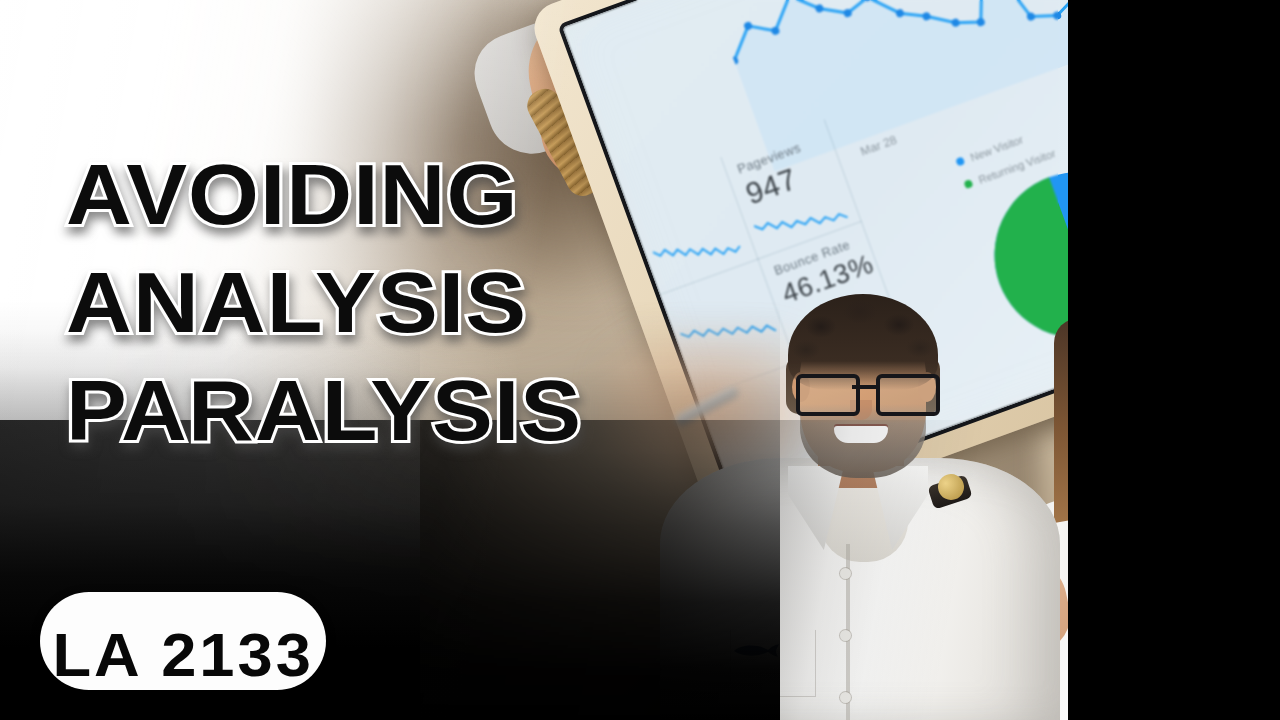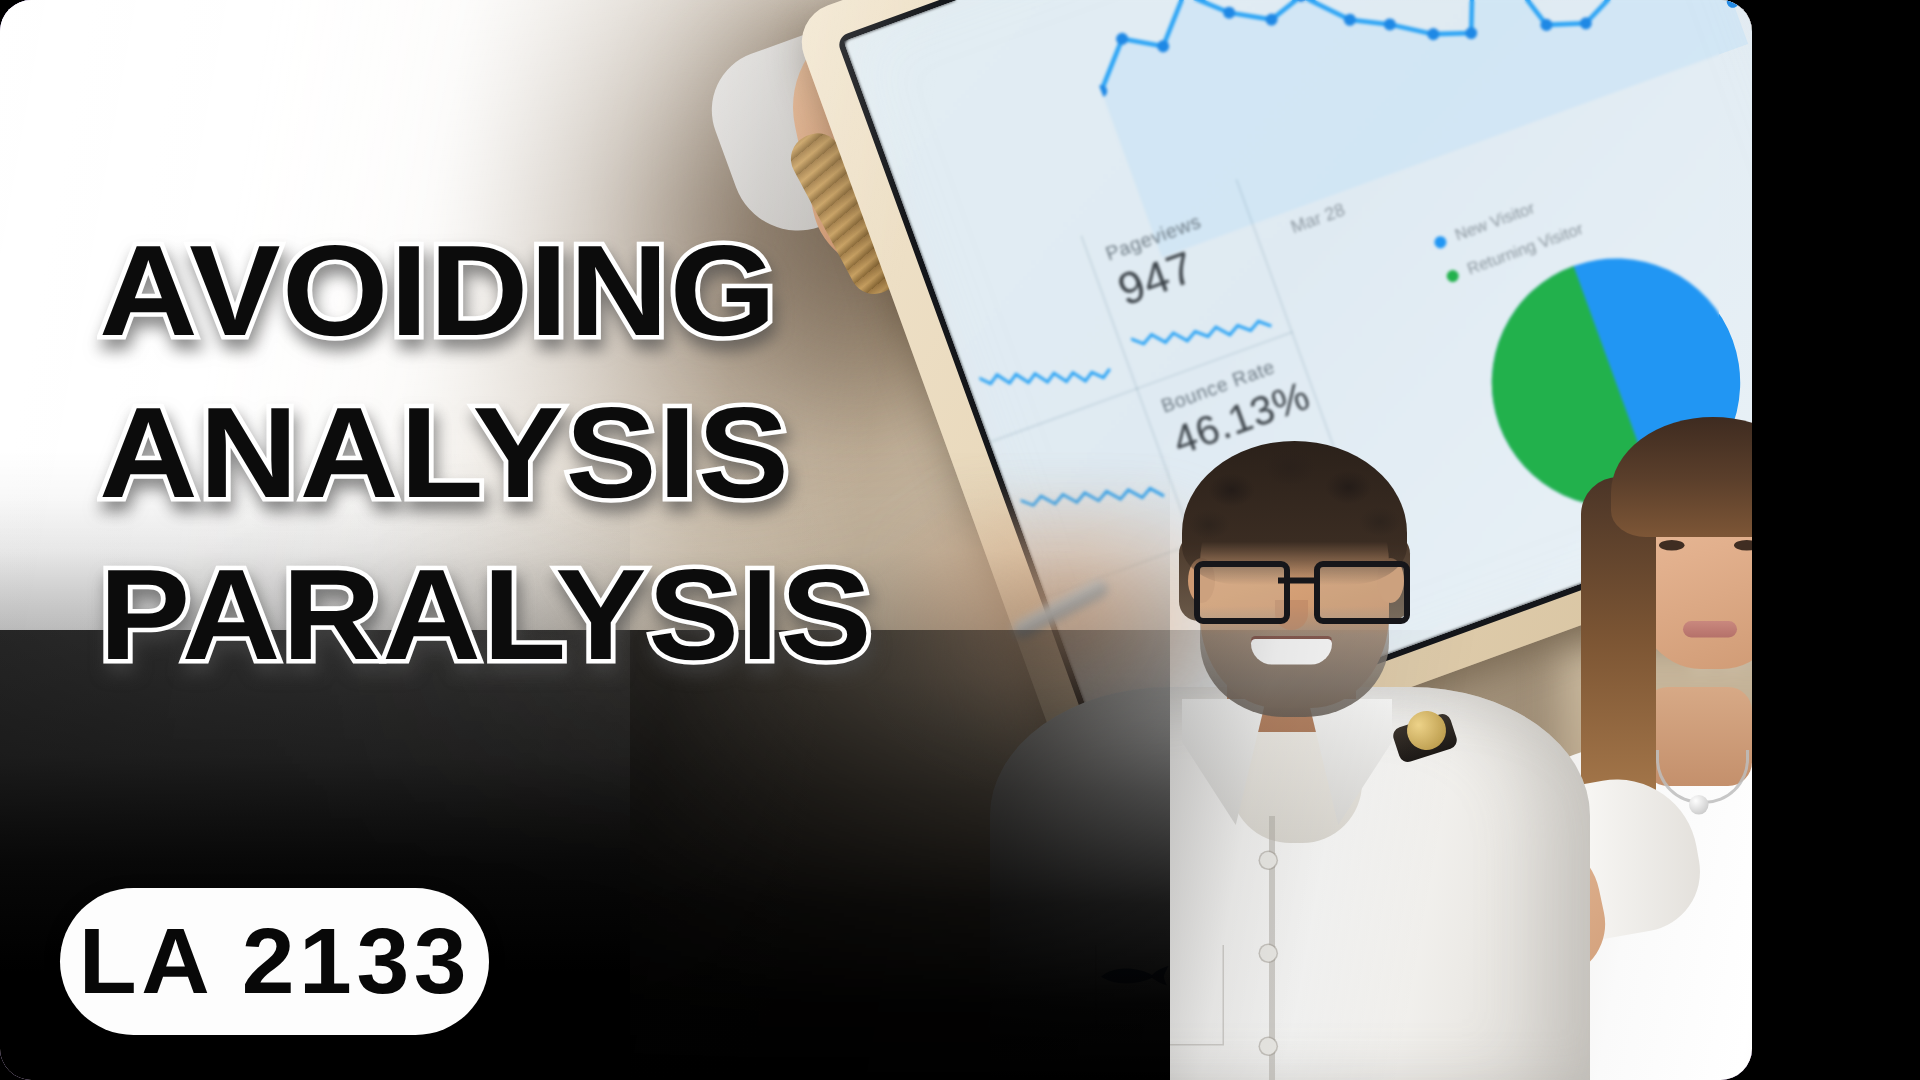--- a/index.html
+++ b/index.html
@@ -2,26 +2,25 @@
 <html><head>
 <meta charset="utf-8">
 <style>
   html, body {
     margin: 0;
     padding: 0;
     background: #000;
   }
   #thumbnail {
     position: relative;
-    width: 1168px;
+    width: 1068px;
     height: 720px;
     overflow: hidden;
     font-family: "Liberation Sans", "DejaVu Sans", sans-serif;
     background: #8b5cf6;
-    border-radius: 21px;
   }
 
   
   .photo-base {
     position: absolute;
     inset: 0;
     background:
       radial-gradient(ellipse 420px 300px at 1180px 40px, rgba(205,192,172,0.95), rgba(205,192,172,0) 70%),
       radial-gradient(ellipse 380px 320px at 300px 60px, rgba(236,231,223,0.9), rgba(236,231,223,0) 70%),
       linear-gradient(130deg, #efeae3 0%, #e3dcd1 22%, #cdbda6 46%, #b7a68f 64%, #9c8b74 82%, #7d6e5a 100%);
@@ -449,21 +448,21 @@
   }
 
   
   .badge {
     position: absolute;
     left: 40px; top: 592px;
     width: 286px; height: 98px;
     background: #fdfdfd;
     border-radius: 49px;
     display: flex;
-    align-items: center;
+    align-items: flex-end;
     justify-content: center;
     box-shadow: 0 2px 10px rgba(0,0,0,0.35);
   }
   .badge-text {
     font-family: "Liberation Sans Narrow", "Liberation Sans", "DejaVu Sans", sans-serif;
     font-weight: 700;
     font-size: 62px;
     letter-spacing: 3px;
     color: #080808;
     transform: scaleX(1.02);

